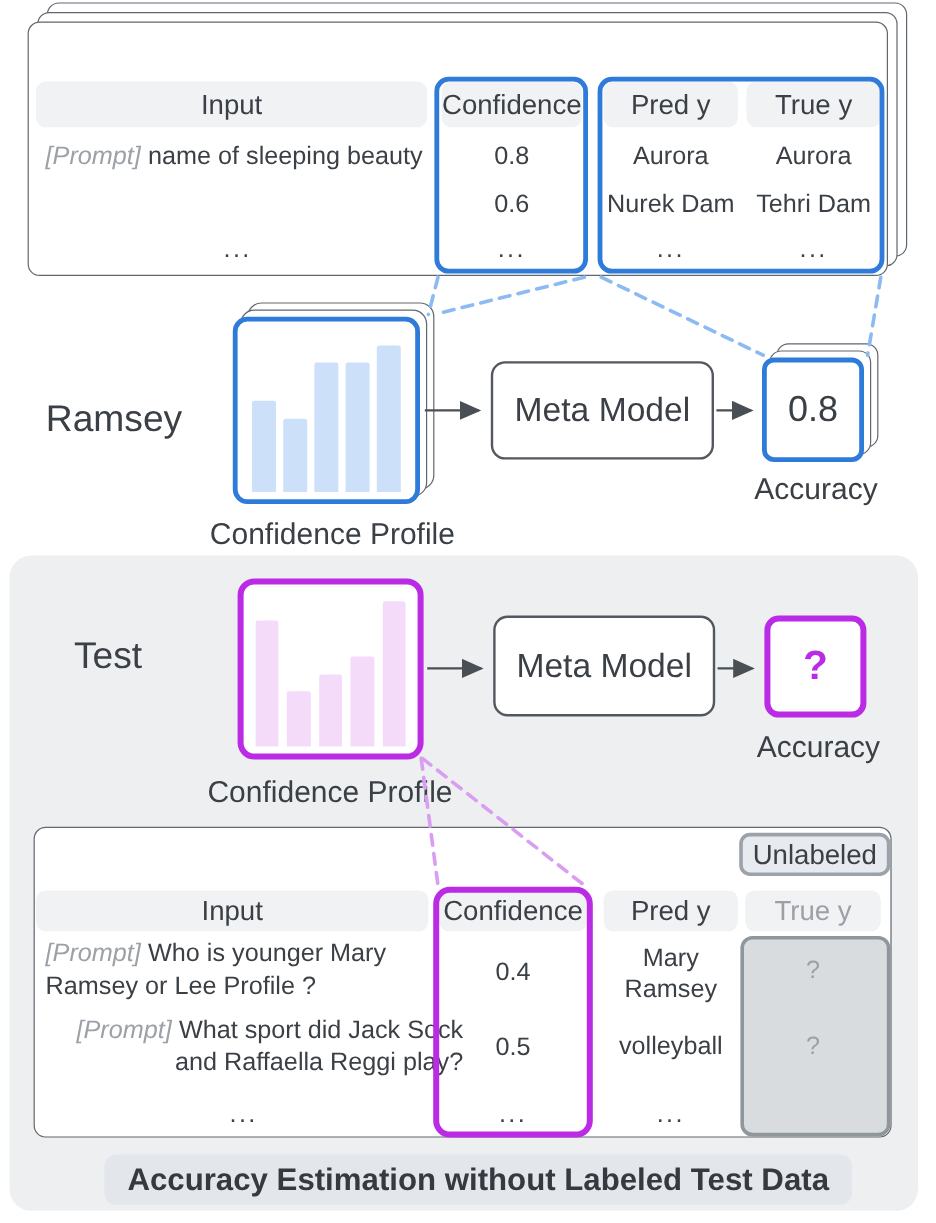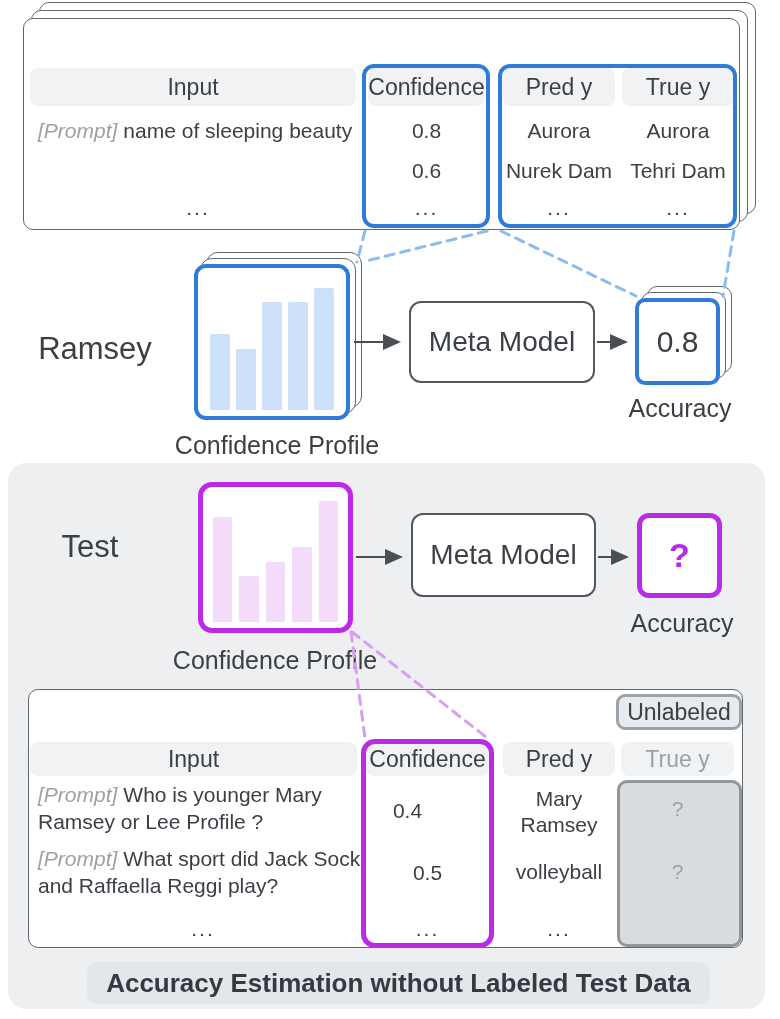--- a/index.html
+++ b/index.html
@@ -123,25 +123,25 @@
   <div class="abs hcell" style="left:30px;top:742px;width:327px;height:34px;">Input</div>
   <div class="abs hcell" style="left:366px;top:742px;width:123px;height:34px;">Confidence</div>
   <div class="abs hcell" style="left:503px;top:742px;width:112px;height:34px;">Pred y</div>
   <div class="abs hcell graytxt" style="left:621px;top:742px;width:113px;height:34px;">True y</div>
 
   <div class="abs mask" style="left:617px;top:780px;width:125px;height:167px;"></div>
 
   <div class="abs cell" style="left:38px;top:781px;width:330px;">
     <span class="prompt">[Prompt]</span><span>Who is younger Mary Ramsey or Lee Profile ?</span>
   </div>
-  <div class="abs cell ctr" style="left:346px;top:797px;width:123px;height:27px;text-align:right;">0.4</div>
+  <div class="abs cell ctr" style="left:366px;top:797px;width:123px;height:27px;text-align:right;">0.4</div>
   <div class="abs cell ctr" style="left:503px;top:785px;width:112px;height:54px;line-height:26px;">Mary Ramsey</div>
   <div class="abs cell ctr graytxt" style="left:621px;top:795px;width:113px;height:27px;">?</div>
 
-  <div class="abs cell" style="left:38px;top:845px;width:334px;">
+  <div class="abs cell" style="left:52px;top:845px;width:334px;text-align:right;">
     <span class="prompt">[Prompt]</span><span>What sport did Jack Sock and Raffaella Reggi play?</span>
   </div>
   <div class="abs cell ctr" style="left:366px;top:859px;width:123px;height:27px;">0.5</div>
   <div class="abs cell ctr" style="left:503px;top:858px;width:112px;height:27px;">volleyball</div>
   <div class="abs cell ctr graytxt" style="left:621px;top:858px;width:113px;height:27px;">?</div>
 
   <div class="abs cell ctr dots" style="left:38px;top:915px;width:330px;height:27px;">...</div>
   <div class="abs cell ctr dots" style="left:366px;top:915px;width:123px;height:27px;">...</div>
   <div class="abs cell ctr dots" style="left:503px;top:915px;width:112px;height:27px;">...</div>
 

